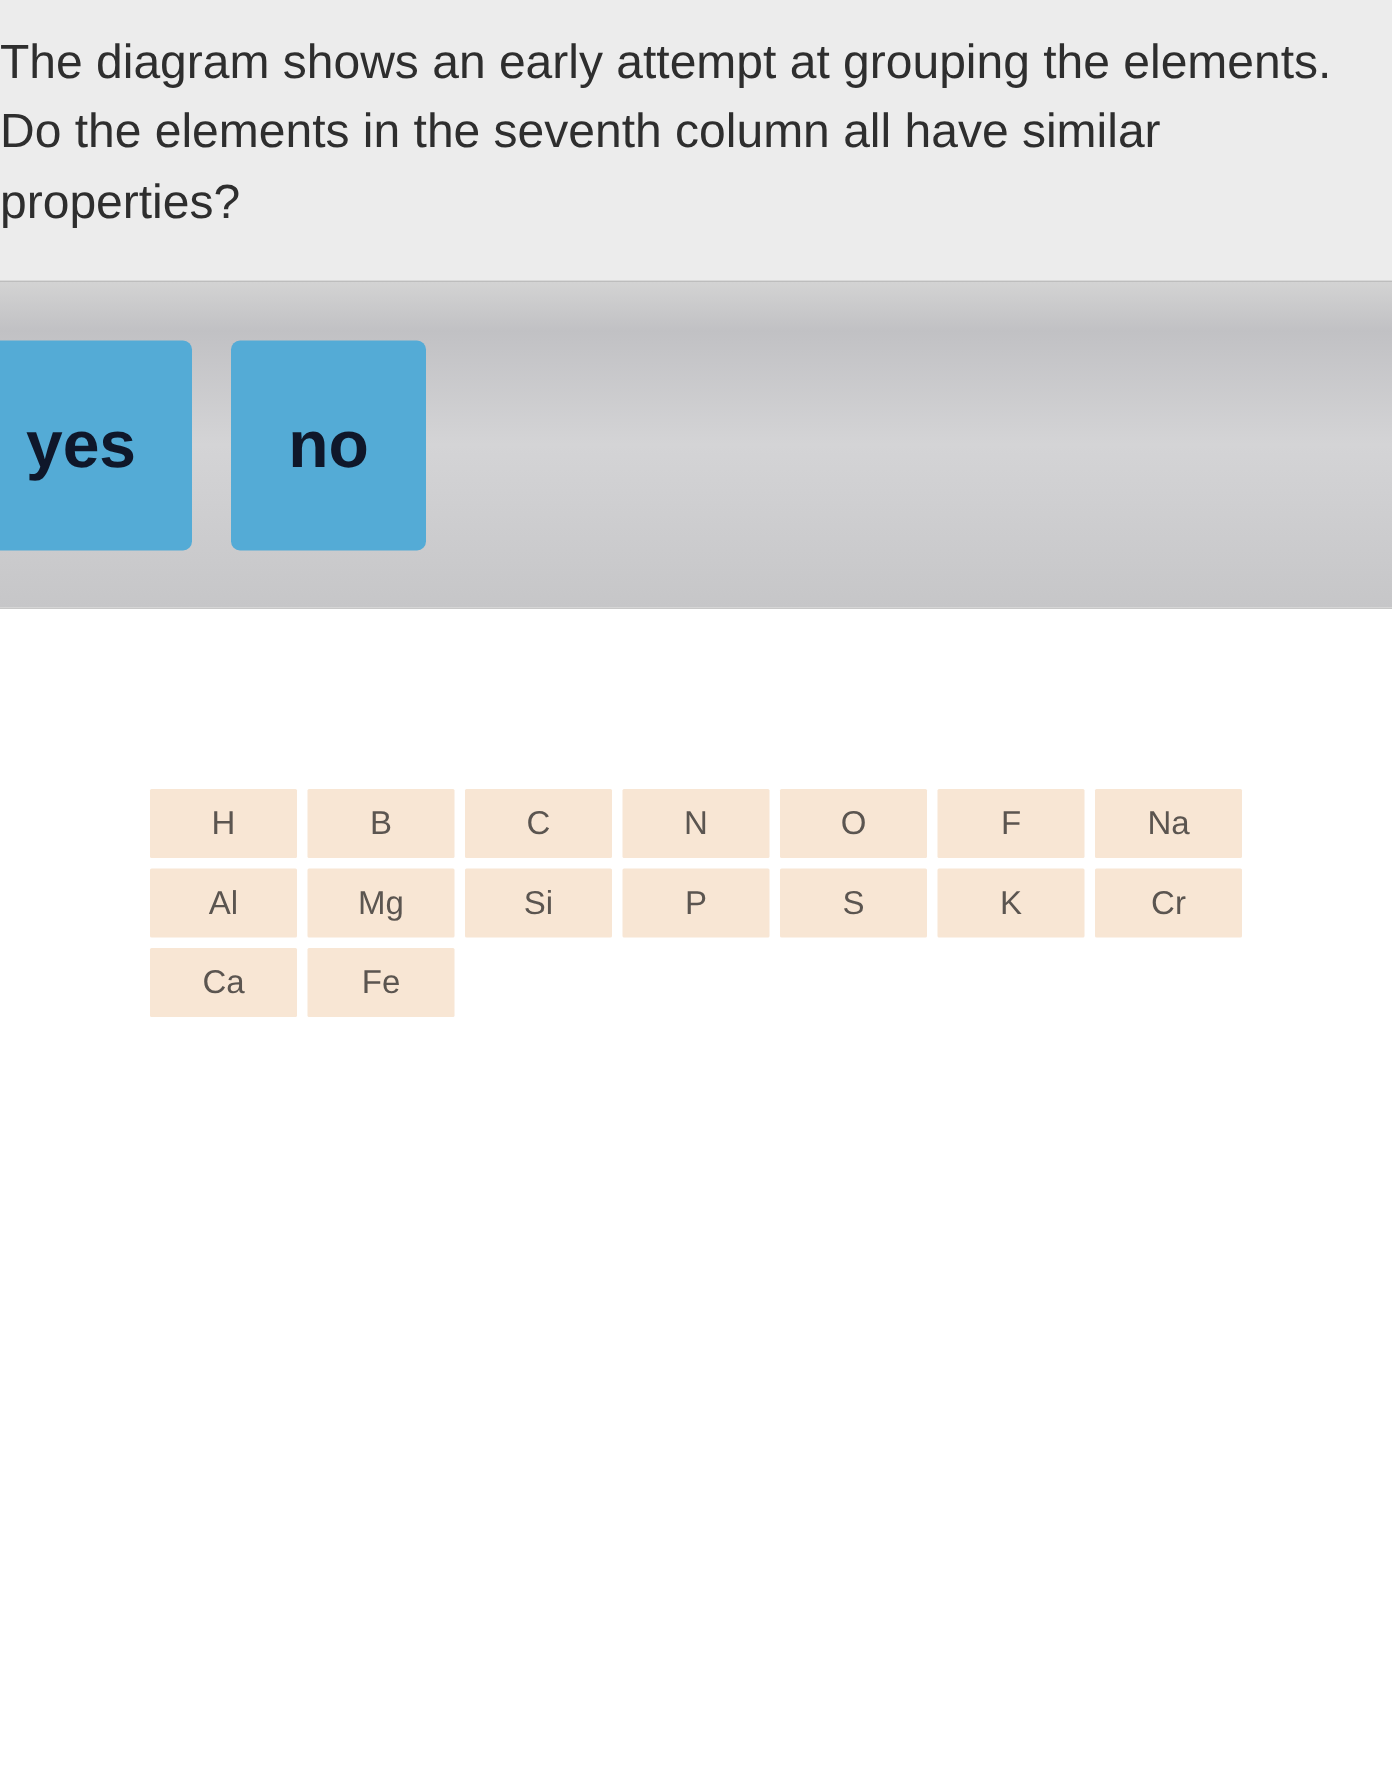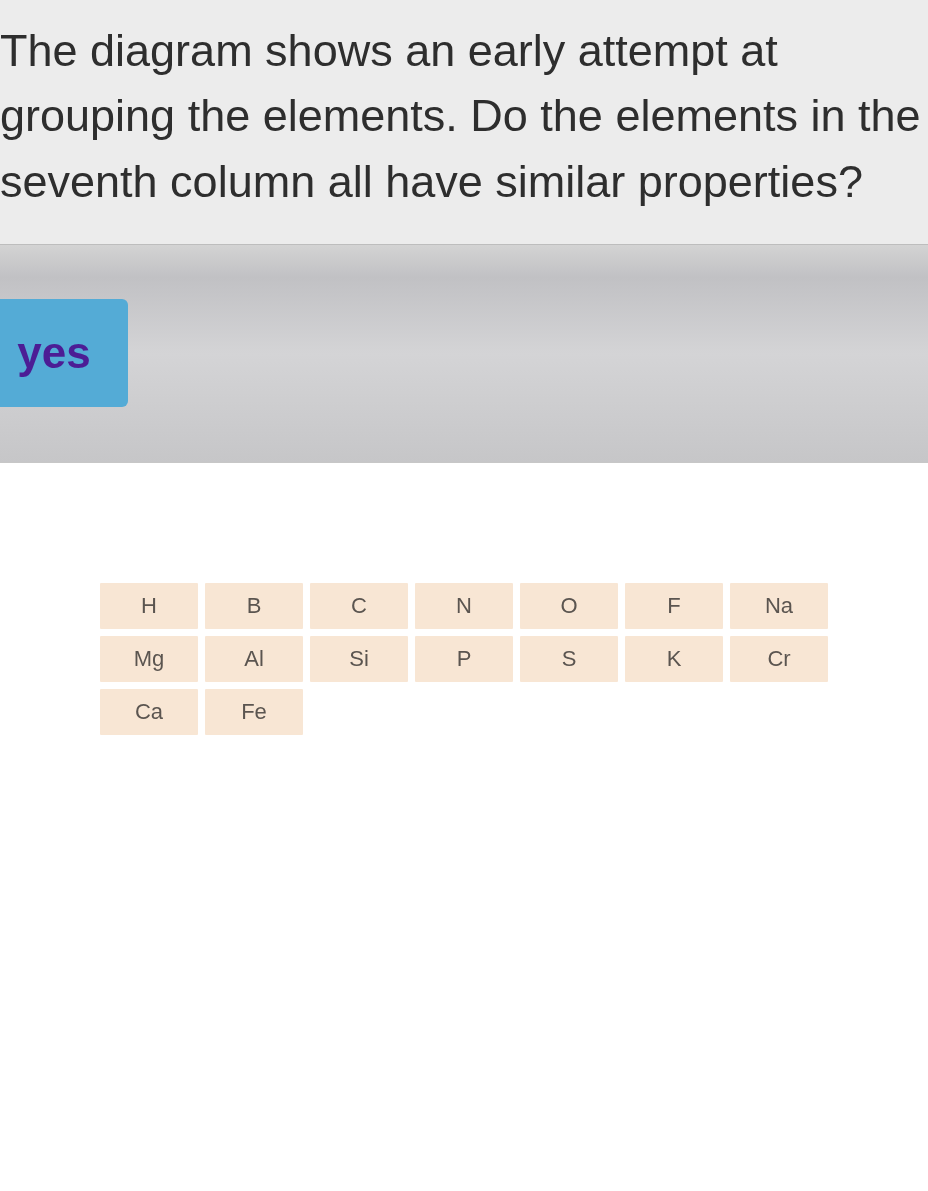--- a/index.html
+++ b/index.html
@@ -10,46 +10,46 @@
     font-family: "Segoe UI", "Helvetica Neue", Arial, sans-serif;
     background: #ffffff;
     overflow: hidden;
   }
 
   .question-area {
     background: #ececec;
     padding: 18px 0 30px 0;
   }
   .question-text {
-    font-size: 45px;
+    font-size: 32px;
     line-height: 1.45;
     color: #2e2e2e;
     padding: 0 4px 0 0;
     margin: 0;
   }
 
   .answer-bar {
     height: 217px;
     background: linear-gradient(to bottom, #d3d3d3 0%, #c1c1c4 15%, #d4d4d6 50%, #c6c6c8 100%);
     display: flex;
     align-items: center;
     gap: 26px;
     padding-left: 0;
     border-top: 1px solid #bdbdbd;
     border-bottom: 1px solid #c7c7c7;
   }
 
   .answer-btn {
     background: #54abd6;
-    color: #4c1d95;
+    color: #0f172a;
     font-size: 44px;
     font-weight: 700;
     border: none;
     border-radius: 6px;
-    height: 108px;
+    height: 140px;
     min-width: 130px;
     padding: 0 30px;
     display: flex;
     align-items: center;
     justify-content: center;
     cursor: pointer;
     font-family: inherit;
   }
   .answer-btn:first-child {
     border-top-left-radius: 0;
@@ -84,34 +84,35 @@
 </style>
 </head>
 <body>
 
 <div class="question-area">
   <p class="question-text">The diagram shows an early attempt at grouping the elements. Do the elements in the seventh column all have similar properties?</p>
 </div>
 
 <div class="answer-bar">
   <button class="answer-btn">yes</button>
+  <button class="answer-btn">no</button>
 </div>
 
 <div class="diagram-area">
   <div class="element-grid">
     <div class="cell">H</div>
     <div class="cell">B</div>
     <div class="cell">C</div>
     <div class="cell">N</div>
     <div class="cell">O</div>
 
     <div class="cell">F</div>
     <div class="cell">Na</div>
+    <div class="cell">Al</div>
     <div class="cell">Mg</div>
-    <div class="cell">Al</div>
     <div class="cell">Si</div>
     <div class="cell">P</div>
     <div class="cell">S</div>
 
     <div class="cell">K</div>
     <div class="cell">Cr</div>
     <div class="cell">Ca</div>
     <div class="cell">Fe</div>
   </div>
 </div>

